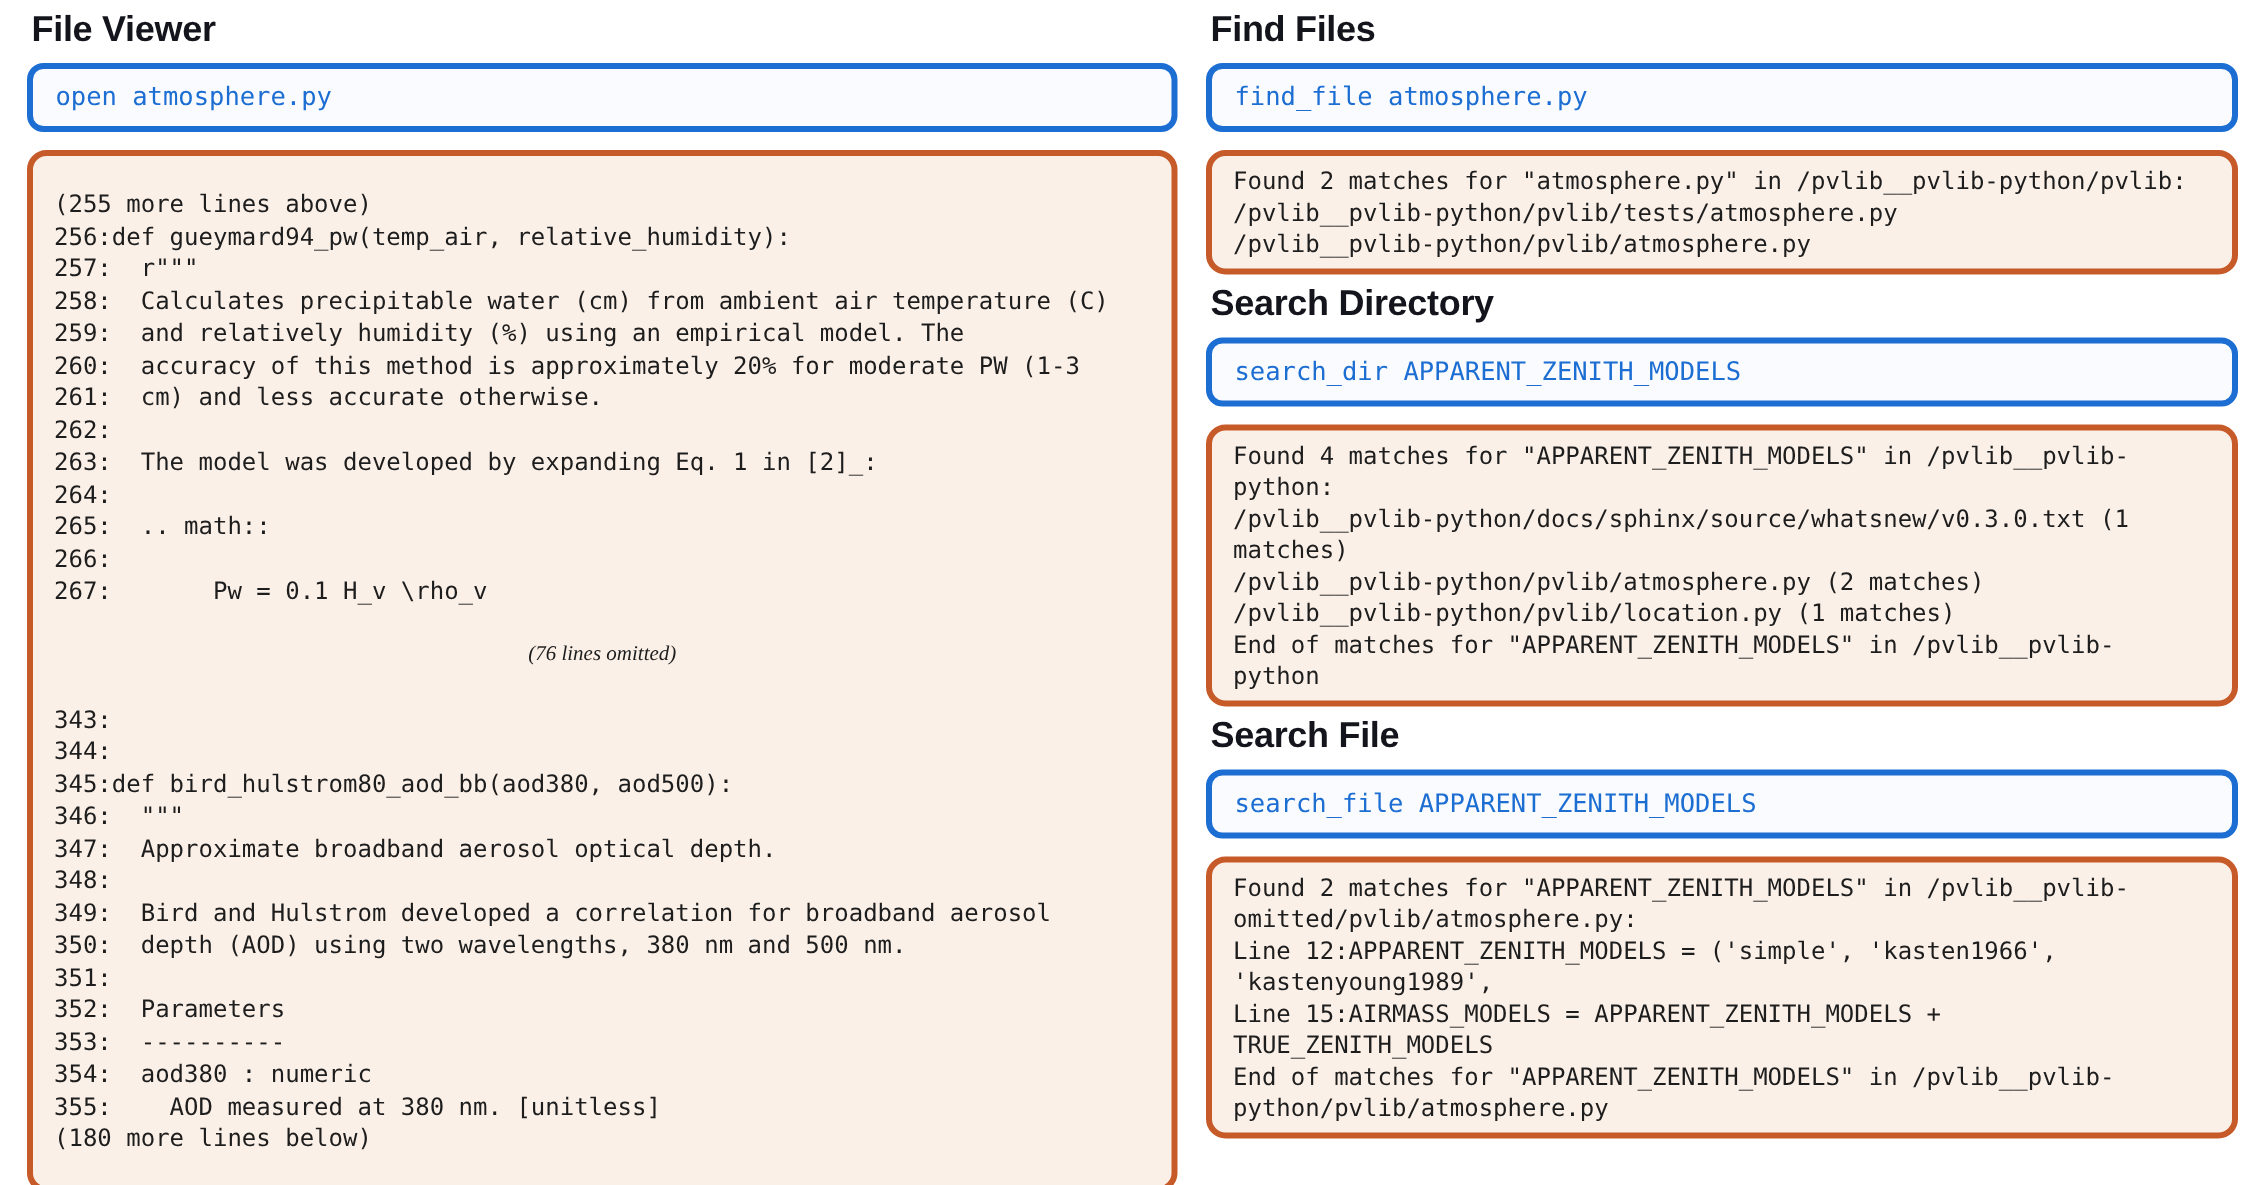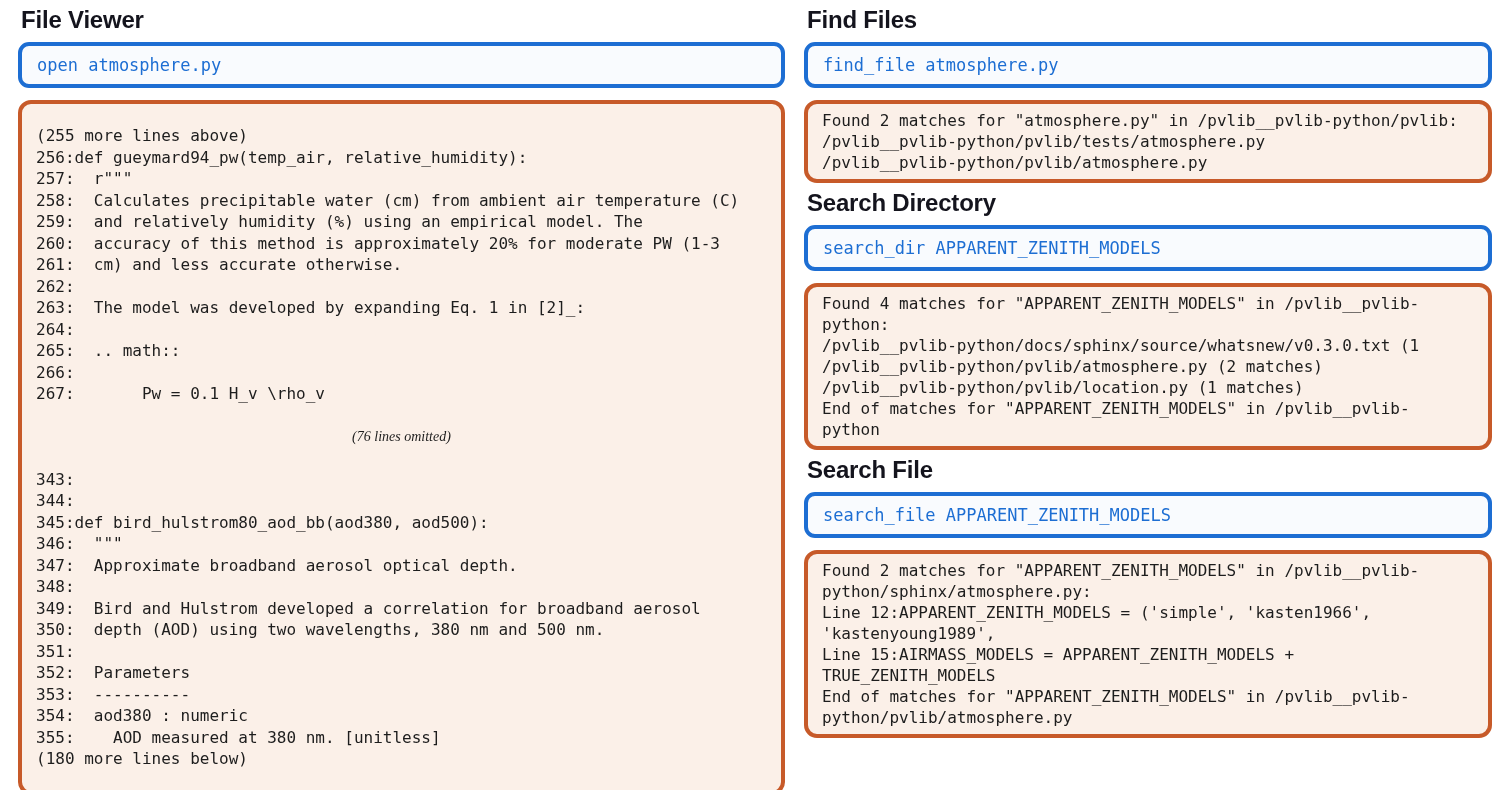--- a/index.html
+++ b/index.html
@@ -141,35 +141,36 @@
 
   <div>
     <div class="section-title stacked">Search Directory</div>
     <div class="command-box">
       <span class="command-text">search_dir APPARENT_ZENITH_MODELS</span>
     </div>
     <div class="output-box compact">
         <div class="code-line">Found 4 matches for "APPARENT_ZENITH_MODELS" in /pvlib__pvlib-</div>
         <div class="code-line">python:</div>
         <div class="code-line">/pvlib__pvlib-python/docs/sphinx/source/whatsnew/v0.3.0.txt (1</div>
+        <div class="code-line">matches)</div>
         <div class="code-line">/pvlib__pvlib-python/pvlib/atmosphere.py (2 matches)</div>
         <div class="code-line">/pvlib__pvlib-python/pvlib/location.py (1 matches)</div>
         <div class="code-line">End of matches for "APPARENT_ZENITH_MODELS" in /pvlib__pvlib-</div>
         <div class="code-line">python</div>
       </div>
   </div>
 
   <div>
     <div class="section-title stacked">Search File</div>
     <div class="command-box">
       <span class="command-text">search_file APPARENT_ZENITH_MODELS</span>
     </div>
     <div class="output-box compact">
         <div class="code-line">Found 2 matches for "APPARENT_ZENITH_MODELS" in /pvlib__pvlib-</div>
-        <div class="code-line">python/sphinx/atmosphere.py:</div>
+        <div class="code-line">omitted/pvlib/atmosphere.py:</div>
         <div class="code-line">Line 12:APPARENT_ZENITH_MODELS = ('simple', 'kasten1966',</div>
         <div class="code-line">'kastenyoung1989',</div>
         <div class="code-line">Line 15:AIRMASS_MODELS = APPARENT_ZENITH_MODELS +</div>
         <div class="code-line">TRUE_ZENITH_MODELS</div>
         <div class="code-line">End of matches for "APPARENT_ZENITH_MODELS" in /pvlib__pvlib-</div>
         <div class="code-line">python/pvlib/atmosphere.py</div>
       </div>
   </div>
 
 </div>

